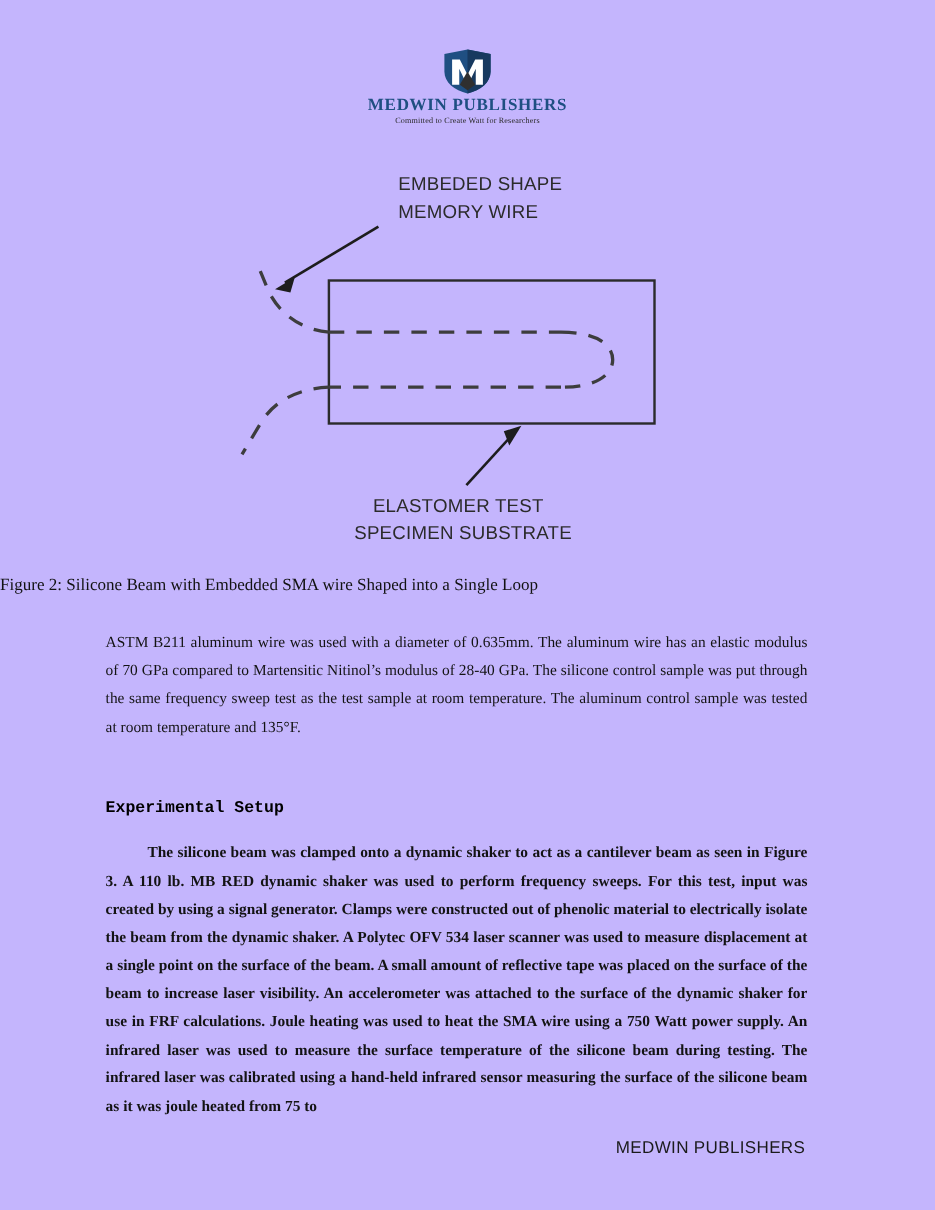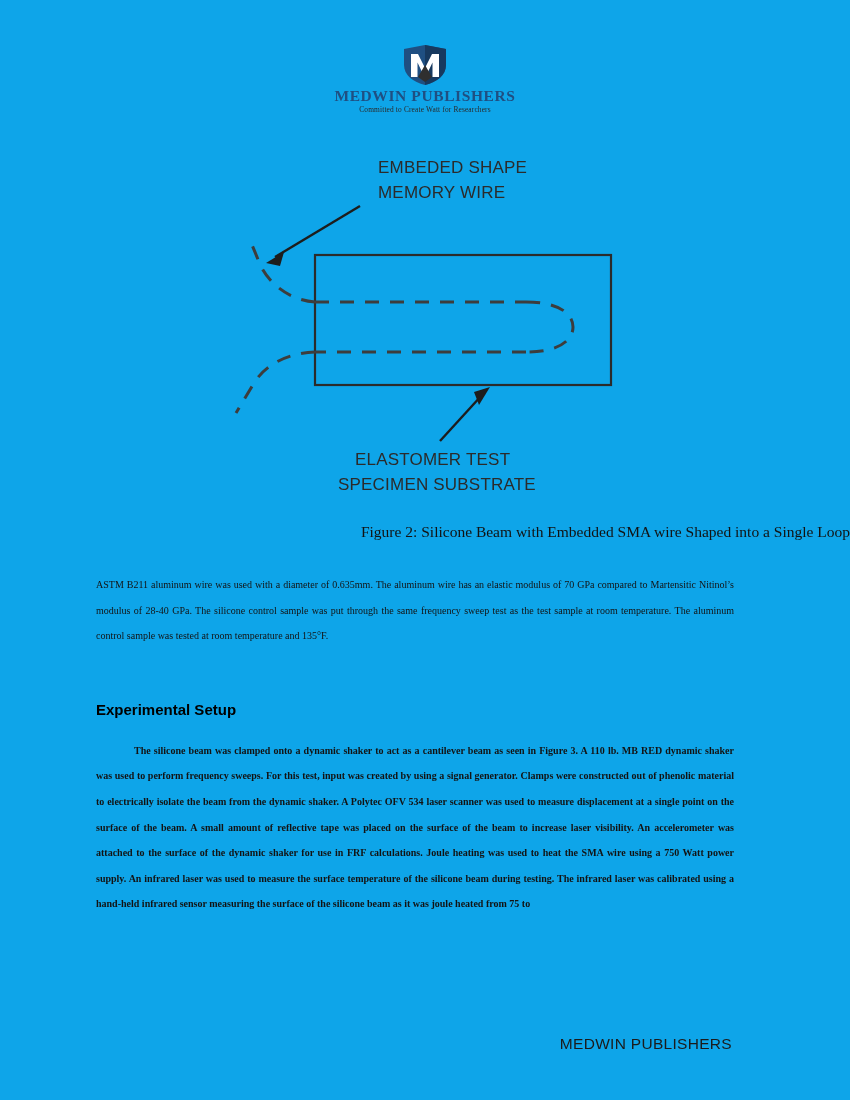--- a/index.html
+++ b/index.html
@@ -14,21 +14,21 @@
     font-family: "Liberation Serif", serif;
     color: #1a1a1a;
     overflow: hidden;
   }
 
   .page {
     position: absolute;
     inset: 0;
     width: 850px;
     height: 1100px;
-    background: #0ea5e9;
+    background: #c4b5fd;
   }
 
   
   .logo-block {
     position: absolute;
     top: 44px;
     left: 0;
     width: 850px;
     display: flex;
     flex-direction: column;
@@ -58,69 +58,68 @@
     white-space: nowrap;
   }
 
   
   .figure-wrap {
     position: absolute;
     top: 140px;
     left: 0;
     width: 790px;
     height: 370px;
-    margin-left: 16px;
   }
   .figure-svg {
     display: block;
     width: 850px;
     height: 370px;
   }
   .diagram-label {
     font-family: "Liberation Sans", sans-serif;
     font-size: 17px;
     fill: #2b2b2b;
     letter-spacing: 0.2px;
   }
 
   .figure-caption {
     position: absolute;
     top: 523px;
     left: 0;
     width: 850px;
-    text-align: right;
+    text-align: left;
     font-family: "Liberation Serif", serif;
     font-size: 15.5px;
     color: #121212;
   }
 
   
   .body-col {
     position: absolute;
     left: 96px;
     width: 638px;
     top: 572px;
   }
   p.para {
     margin: 0;
     font-family: "Liberation Serif", serif;
-    font-size: 10px;
+    font-size: 14px;
     line-height: 25.6px;
     text-align: justify;
     text-align-last: left;
     color: #131313;
     hyphens: manual;
   }
   p.para.indented {
     text-indent: 38px;
     font-weight: bold;
   }
   .section-heading {
     margin: 0;
-    font-family: Liberation Sans, sans-serif;
+    font-family: Liberation Mono, monospace;
     font-weight: bold;
     font-size: 15px;
     color: #000000;
   }
   .gap-after-para { height: 52px; }
   .gap-after-heading { height: 20px; }
 
   
   .footer {
     position: absolute;

